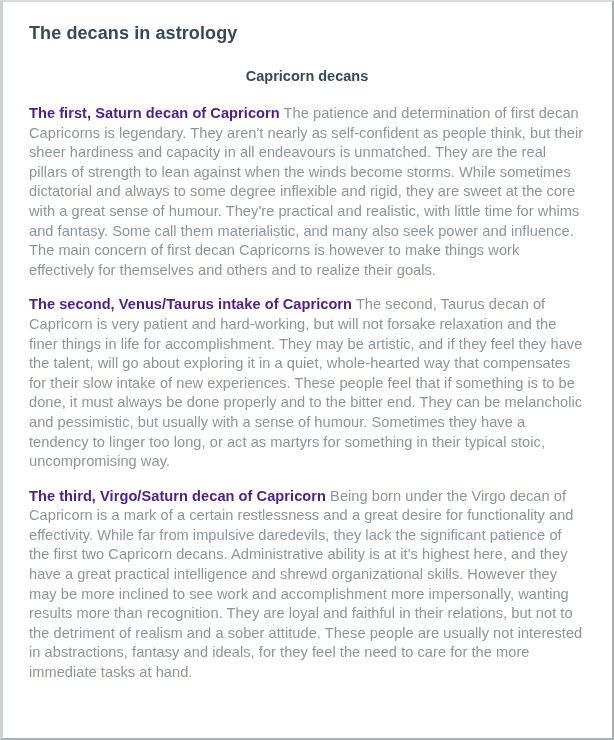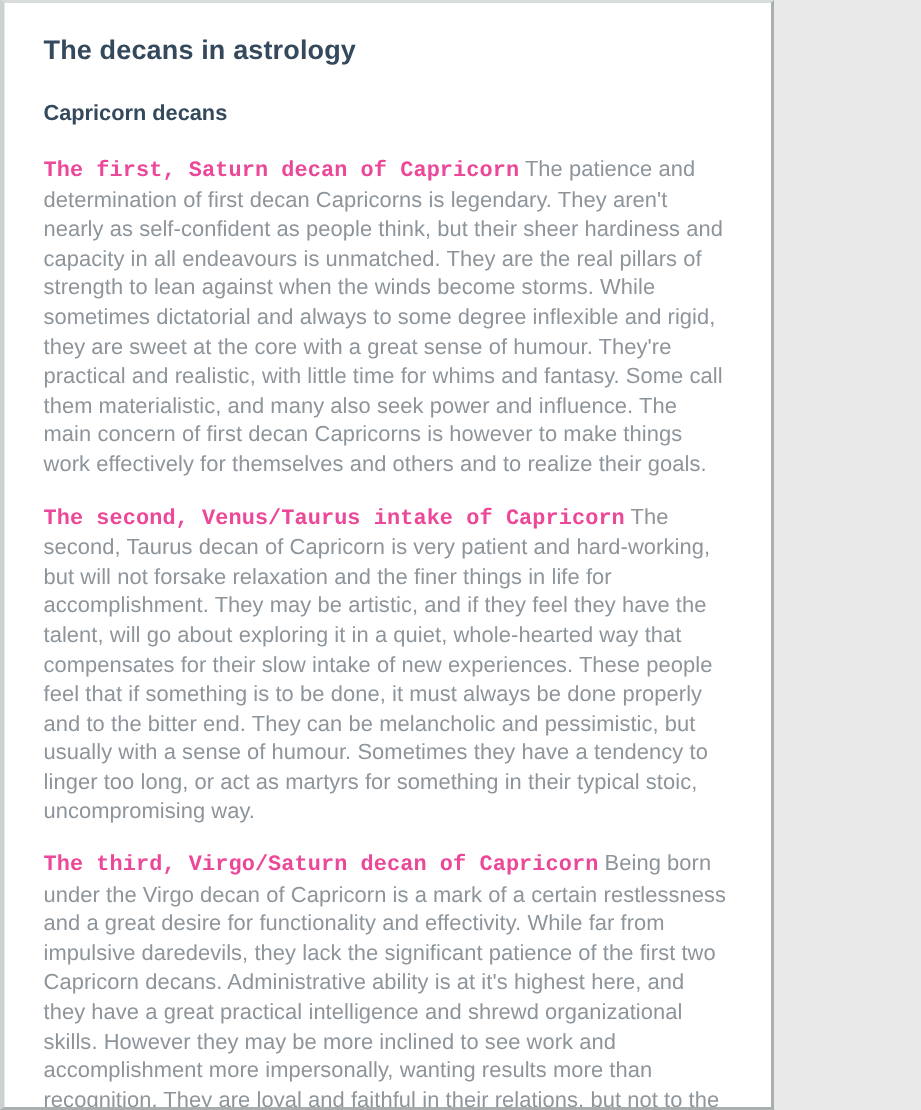--- a/index.html
+++ b/index.html
@@ -2,21 +2,21 @@
 <html><head>
 <meta charset="utf-8">
 <style>
   html, body {
     margin: 0;
     padding: 0;
     background: #e9e9e9;
   }
   .page {
     position: relative;
-    width: 516px;
+    width: 614px;
     height: 740px;
     box-sizing: border-box;
     background: #ffffff;
     border-top: 2px solid #d9dcdc;
     border-left: 3px solid #ccd1d1;
     border-right: 2px solid #a9afaf;
     border-bottom: 2px solid #a9afaf;
     font-family: "Liberation Sans", "DejaVu Sans", sans-serif;
     overflow: hidden;
   }
@@ -31,32 +31,32 @@
     font-weight: 700;
     color: #34495c;
     letter-spacing: 0.1px;
   }
   .section-heading {
     margin: 0 0 19px 0;
     font-size: 14.5px;
     line-height: 18px;
     font-weight: 700;
     color: #34495c;
+    text-align: center;
   }
   .decan-paragraph {
     margin: 0 0 15px 0;
     font-size: 14.6px;
     line-height: 19.6px;
     color: #8d959b;
     letter-spacing: 0.05px;
   }
   .decan-paragraph strong {
-    color: #ec4899;
+    color: #4c1d95;
     font-weight: 700;
-    font-family: Liberation Mono, monospace;
   }
 </style>
 </head>
 <body>
 
 <div class="page">
   <div class="content">
 
     <h1 class="page-title">The decans in astrology</h1>
 

